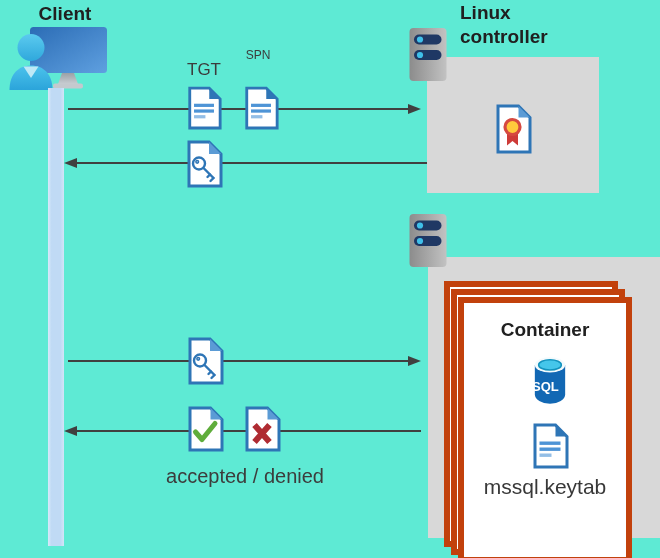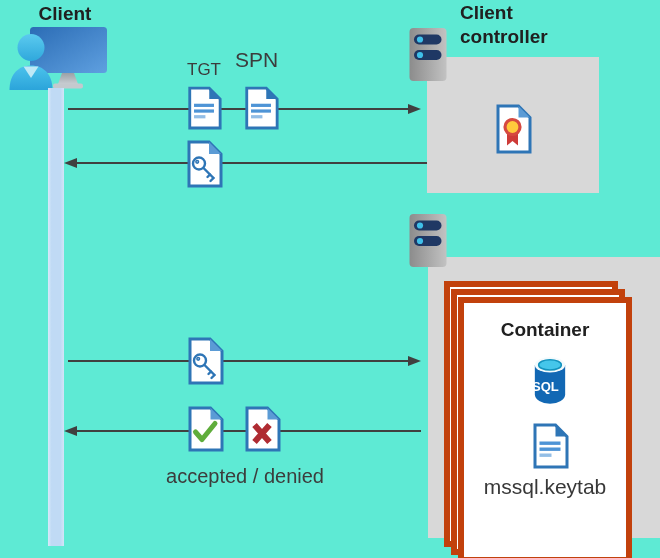--- a/index.html
+++ b/index.html
@@ -47,21 +47,21 @@
   .arrow.to-left .head{left:0;border-right:13px solid #404040;}
   .a1{left:68px;top:104px;width:353px;}
   .a2{left:64px;top:158px;width:363px;}
   .a3{left:68px;top:356px;width:353px;}
   .a4{left:64px;top:426px;width:357px;}
 
   
   .tgt-doc{left:185px;top:85px;width:38px;height:46px;}
   .spn-doc{left:242px;top:85px;width:38px;height:46px;}
   .tgt-label{left:181px;top:60px;width:46px;text-align:center;font-size:17px;}
-  .spn-label{left:235px;top:48px;width:46px;font-size:21px;}
+  .spn-label{left:235px;top:48px;width:46px;text-align:center;font-size:12px;}
   .key-doc-1{left:184px;top:139px;width:40px;height:50px;}
   .key-doc-2{left:185px;top:336px;width:40px;height:50px;}
   .check-doc{left:185px;top:405px;width:40px;height:48px;}
   .x-doc{left:242px;top:405px;width:40px;height:48px;}
   .result-label{left:128px;top:465px;width:234px;text-align:center;font-size:20px;}
 </style>
 </head>
 <body>
 
 <svg width="0" height="0" style="position:absolute" aria-hidden="true">
@@ -160,21 +160,21 @@
   <div class="abs heading client-label">Client</div>
   <svg class="abs client-icon" viewBox="0 0 102 66">
       <use href="#sym-client"></use>
     </svg>
   <div class="abs band"></div>
 
   <div class="abs dc-box"></div>
   <svg class="abs dc-server" viewBox="0 0 40 56">
       <use href="#sym-server"></use>
     </svg>
-  <div class="abs heading dc-label">Client controller</div>
+  <div class="abs heading dc-label">Linux controller</div>
   <svg class="abs cert-icon" viewBox="0 0 40 52">
       <use href="#sym-doc-cert"></use>
     </svg>
 
   <div class="abs lx-box"></div>
   <svg class="abs lx-server" viewBox="0 0 40 56">
       <use href="#sym-server"></use>
     </svg>
 
   <div class="card card-back"></div>

